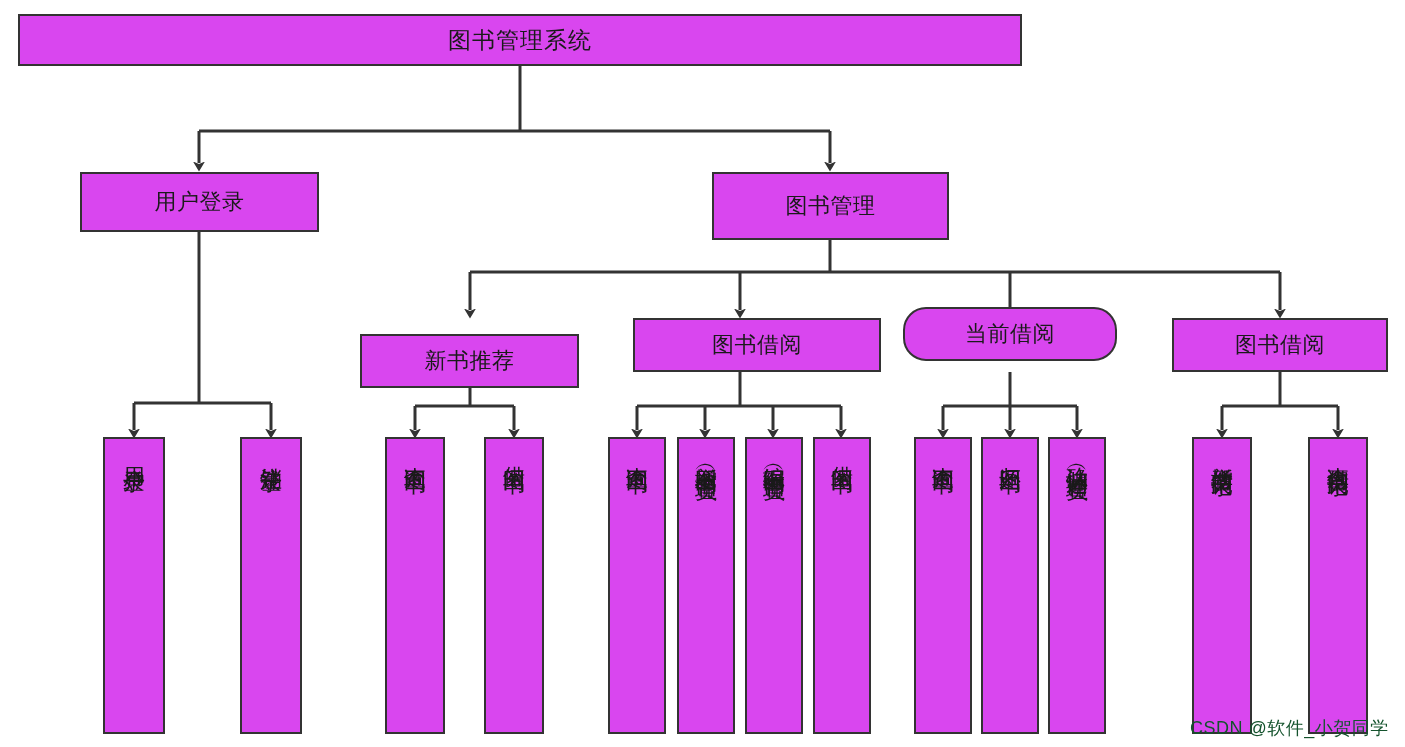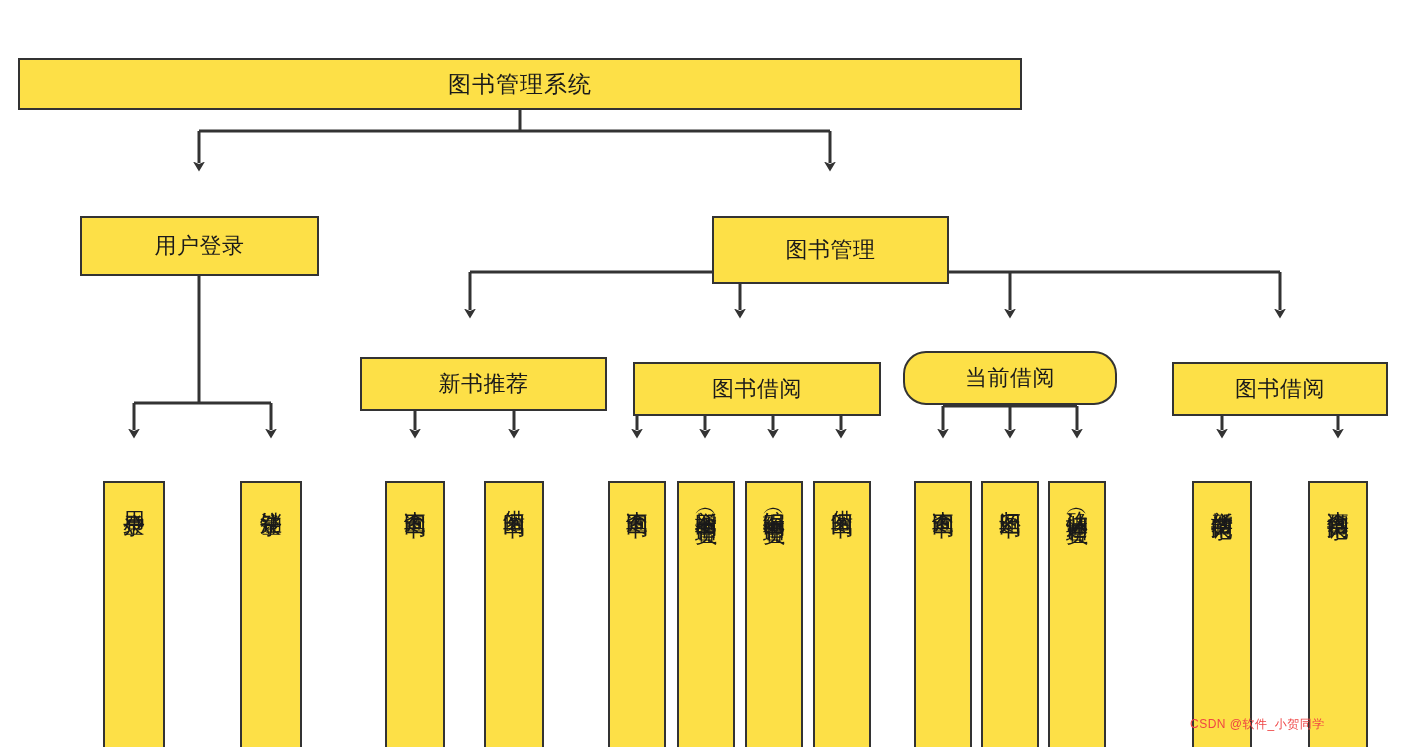--- a/index.html
+++ b/index.html
@@ -22,26 +22,25 @@
     left: 0;
     top: 0;
     width: 1405px;
     height: 747px;
     pointer-events: none;
   }
   .node {
     position: absolute;
     box-sizing: border-box;
     border: 2px solid #333333;
-    background: #fde047;
+    background: #d946ef;
     display: flex;
     align-items: center;
     justify-content: center;
     color: #1a1a1a;
-    margin-top: 44px;
   }
   .node .lbl {
     display: block;
     text-align: center;
     line-height: 1.15;
   }
   .node.horiz .lbl {
     font-size: 22px;
     letter-spacing: 0.5px;
   }
@@ -57,22 +56,22 @@
   .node.vert .lbl {
     writing-mode: vertical-rl;
     text-orientation: upright;
     font-size: 22px;
     line-height: 1.18;
     letter-spacing: 2px;
     white-space: nowrap;
   }
   .watermark {
     position: absolute;
-    color: #ef4444;
-    font-size: 12px;
+    color: #14532d;
+    font-size: 18px;
     white-space: nowrap;
     letter-spacing: 0.5px;
     font-family: "Liberation Sans", "DejaVu Sans", sans-serif;
   }
 </style>
 </head>
 <body>
 
 <div id="canvas">
 
@@ -131,21 +130,21 @@
     <span class="lbl">图书管理系统</span>
   </div>
 
   <div class="node horiz" style="left:80px; top:172px; width:239px; height:60px;">
     <span class="lbl">用户登录</span>
   </div>
   <div class="node horiz" style="left:712px; top:172px; width:237px; height:68px;">
     <span class="lbl">图书管理</span>
   </div>
 
-  <div class="node horiz" style="left:360px; top:313px; width:247px; height:54px;">
+  <div class="node horiz" style="left:360px; top:334px; width:219px; height:54px;">
     <span class="lbl">新书推荐</span>
   </div>
   <div class="node horiz" style="left:633px; top:318px; width:248px; height:54px;">
     <span class="lbl">图书借阅</span>
   </div>
   <div class="node horiz" style="left:903px; top:307px; width:214px; height:54px;border-radius:23px;">
     <span class="lbl">当前借阅</span>
   </div>
   <div class="node horiz" style="left:1172px; top:318px; width:216px; height:54px;">
     <span class="lbl">图书借阅</span>

